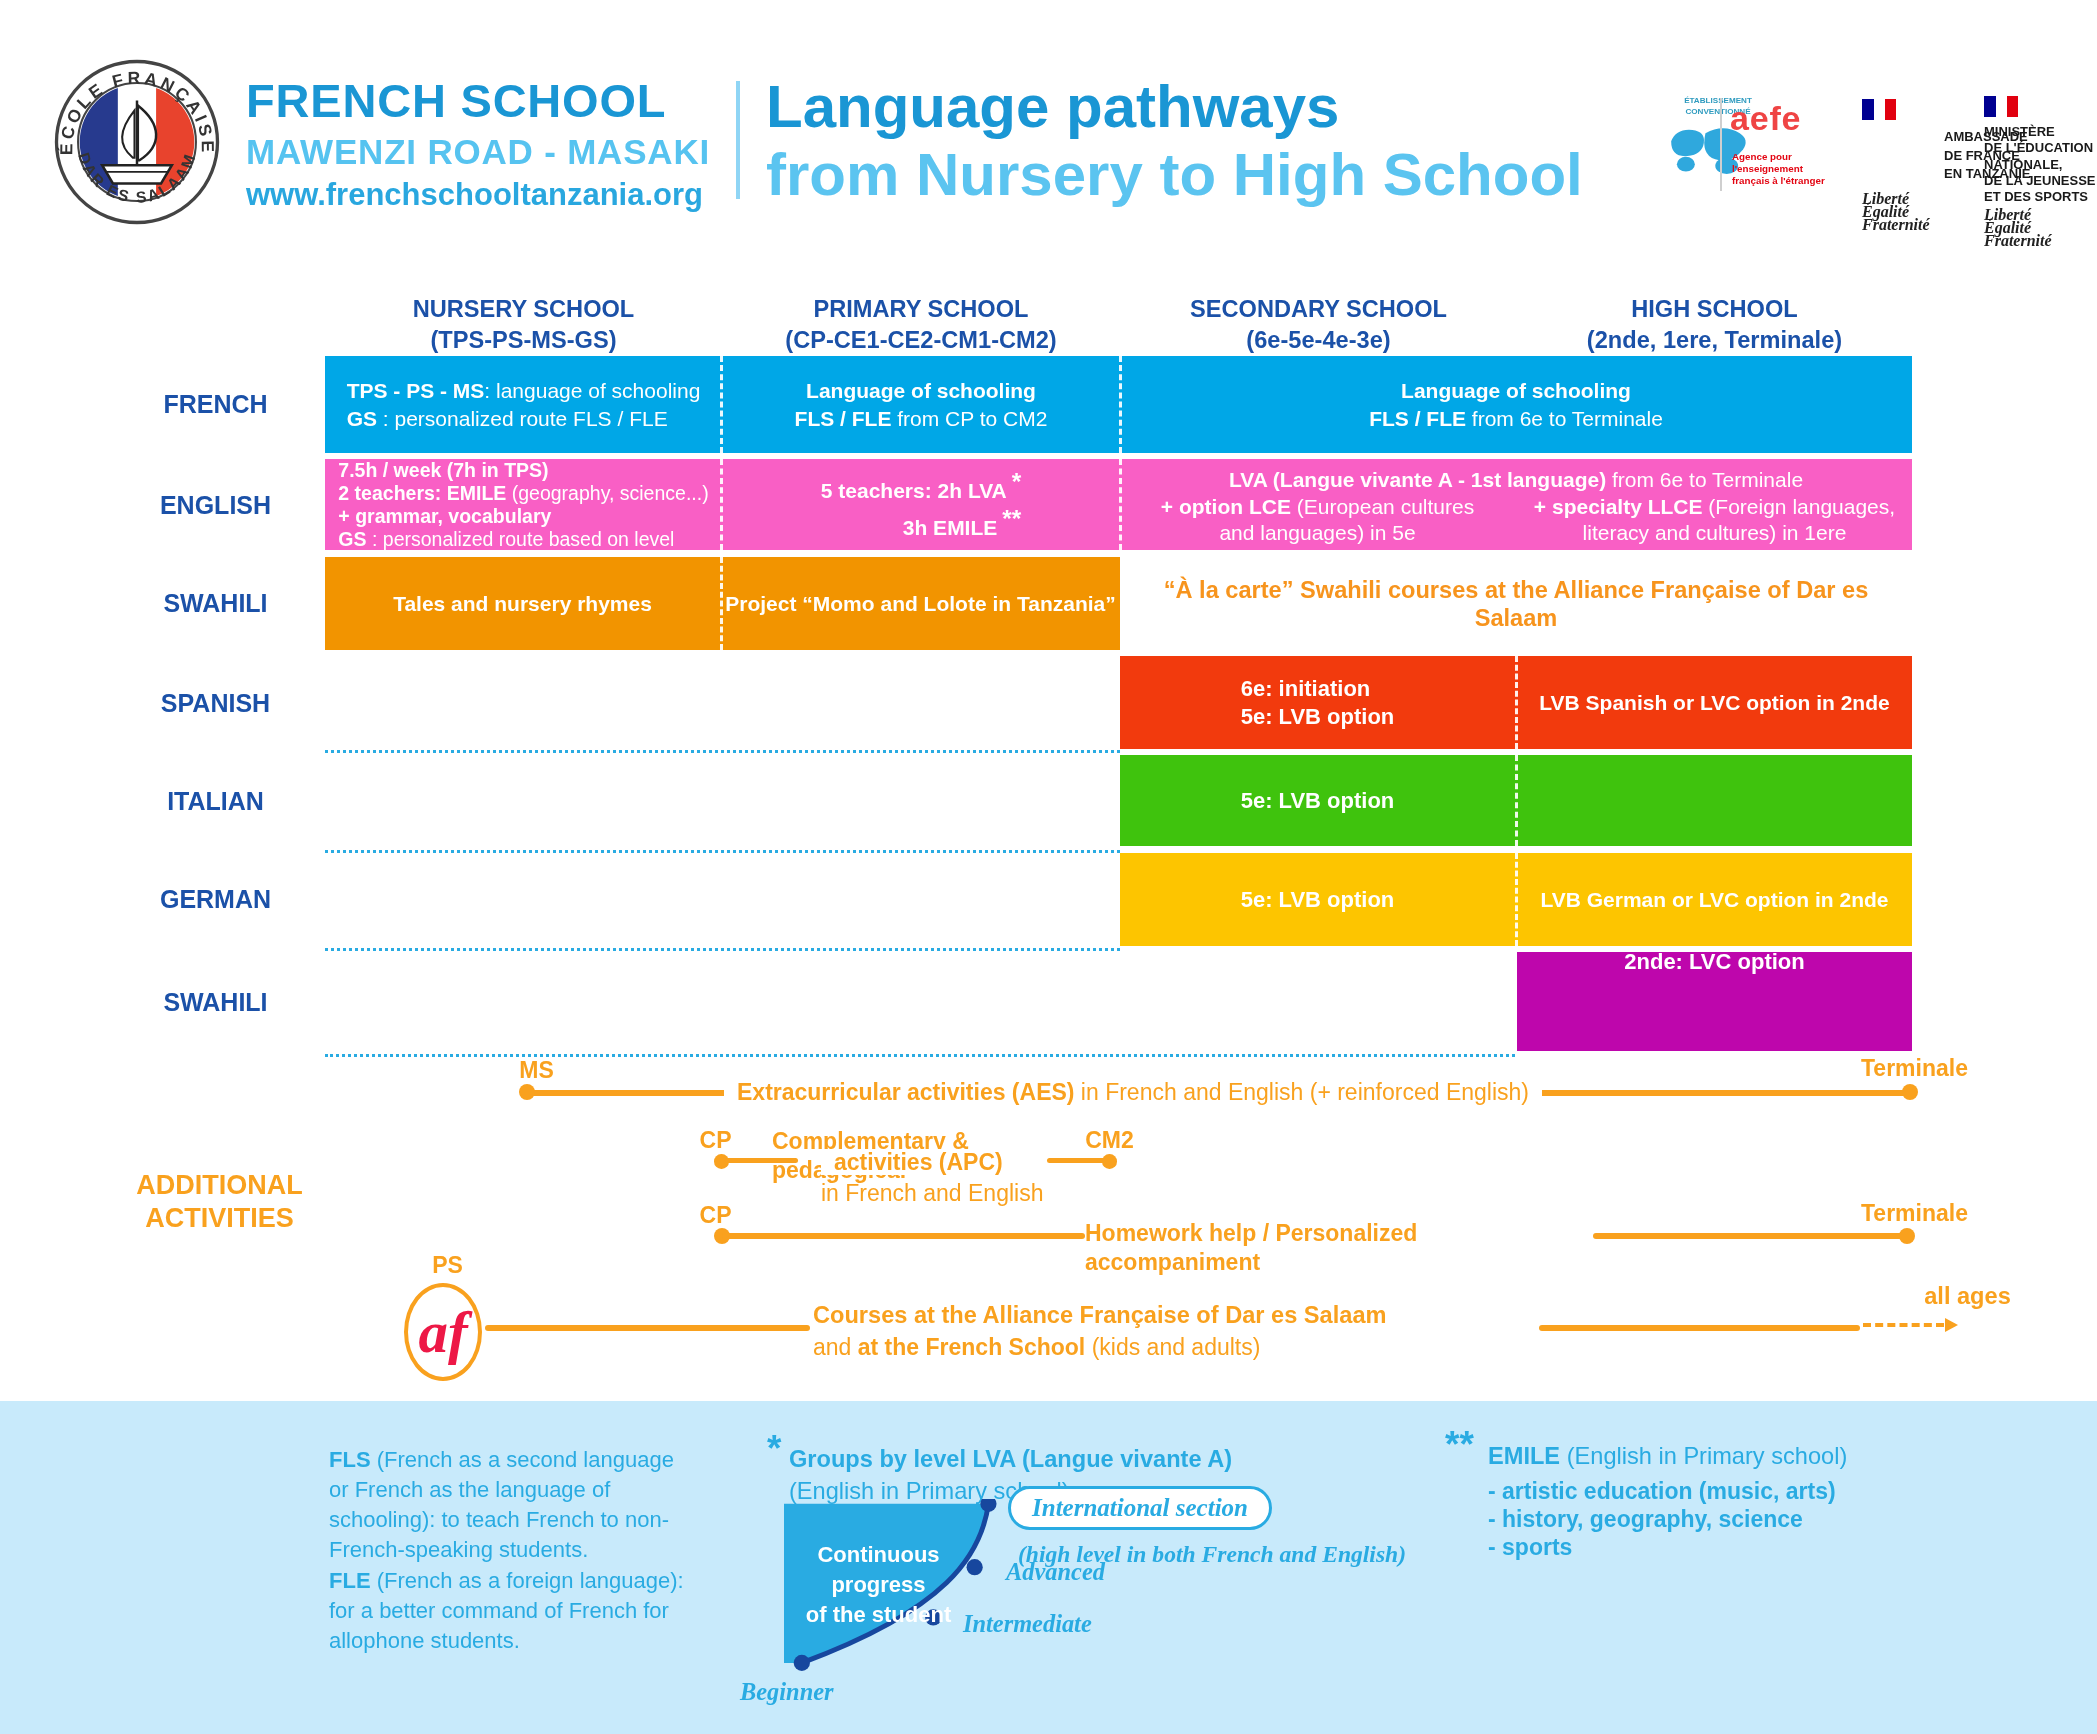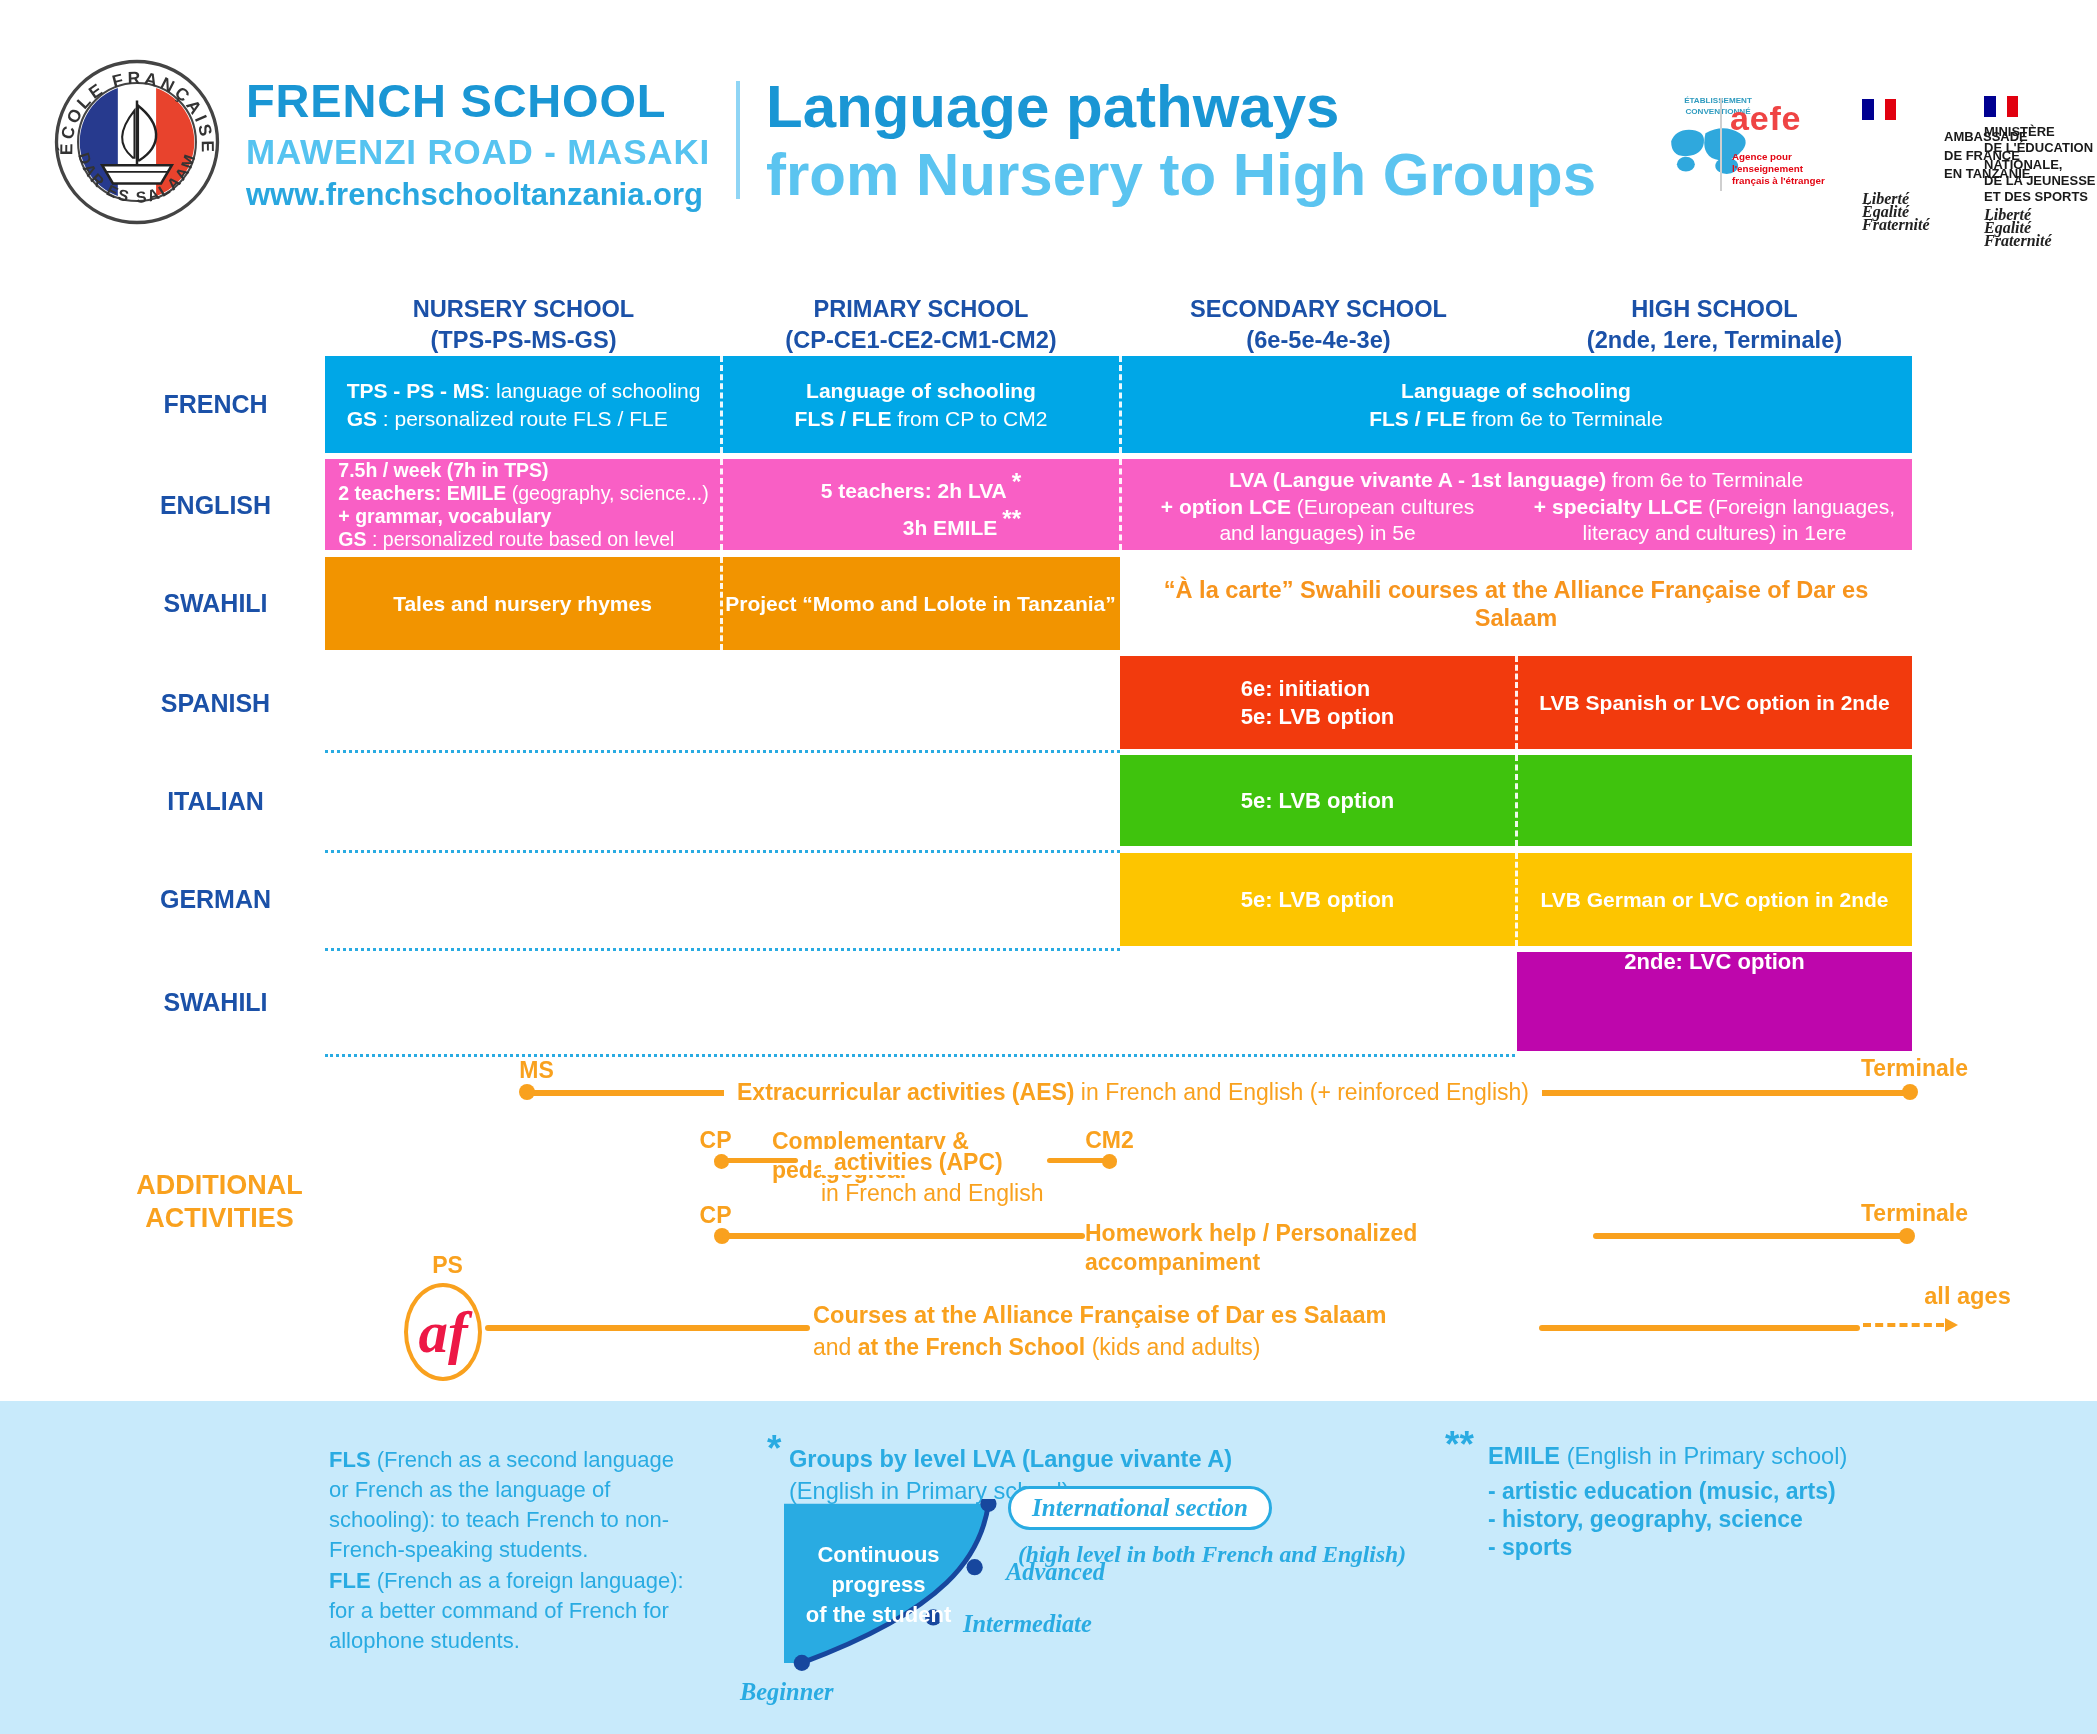--- a/index.html
+++ b/index.html
@@ -82,21 +82,21 @@
     <text font-size="19" font-weight="bold" fill="#333" letter-spacing="3" font-family="Liberation Sans,sans-serif">
       <textPath href="#arcB" startOffset="50%" text-anchor="middle">DAR ES SALAAM</textPath>
     </text>
   </svg>
 
   <div class="schoolname">FRENCH SCHOOL</div>
   <div class="schoolloc">MAWENZI ROAD - MASAKI</div>
   <div class="website">www.frenchschooltanzania.org</div>
   <div class="titlediv"></div>
   <div class="title1">Language pathways</div>
-  <div class="title2">from Nursery to High Groups</div>
+  <div class="title2">from Nursery to High School</div>
 
   <div class="aefelabel">ÉTABLISSEMENT CONVENTIONNÉ</div>
   <svg class="abs" style="left:1663px;top:120px" width="98" height="59" viewBox="0 0 120 72">
     <g fill="#2FA8DD">
       <path d="M10,26 q6,-16 26,-14 q16,2 14,16 q-2,14 -20,16 q-20,2 -20,-18z"></path>
       <path d="M52,16 q22,-12 42,0 q12,8 4,20 q-14,18 -34,12 q-18,-6 -12,-32z"></path>
       <ellipse cx="78" cy="56" rx="14" ry="10"></ellipse>
       <ellipse cx="28" cy="54" rx="11" ry="9"></ellipse>
     </g>
   </svg>

